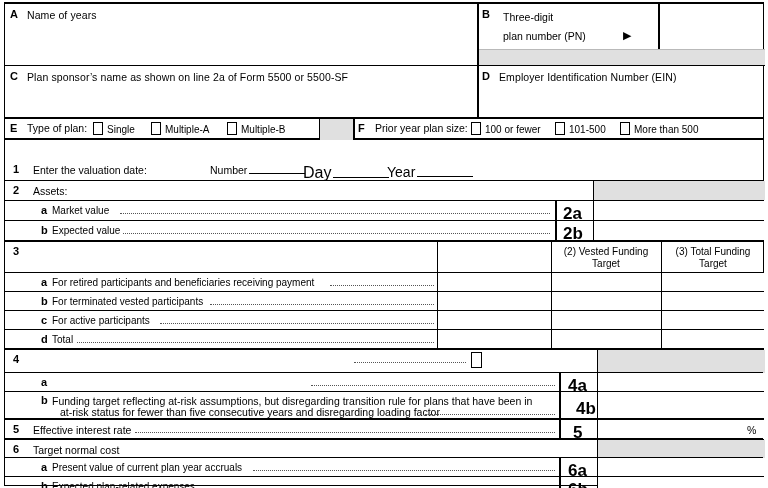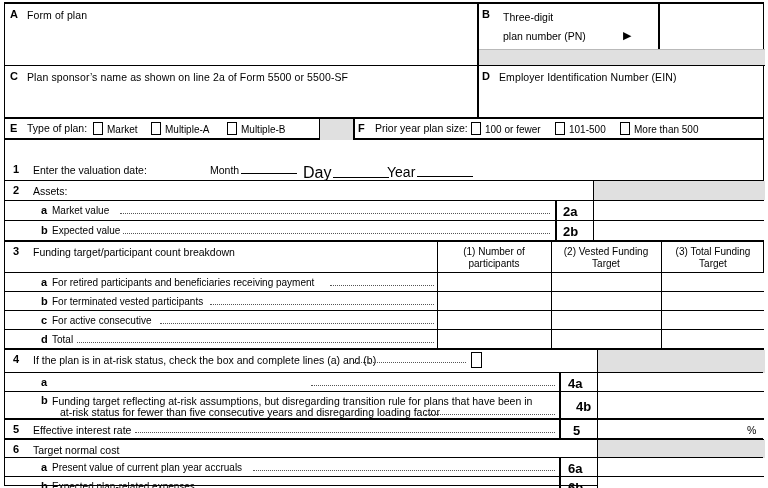--- a/index.html
+++ b/index.html
@@ -83,41 +83,41 @@
   .subletter { position: absolute; left: 36px; top: 3px; font-weight: bold; font-size: 11px; }
   .subtext { position: absolute; left: 47px; top: 4px; font-size: 10px; white-space: nowrap; }
   .leader {
     position: absolute; top: 12px; height: 1px;
     border-bottom: 1.5px dotted #555;
   }
   .underscore { display: inline-block; border-bottom: 1px solid #000; width: 56px; margin: 0 2px; }
 
   
   .numbox {
-    position: absolute; font-weight: bold; font-size: 13px;
+    position: absolute; font-weight: bold; font-size: 17px;
     text-align: left; padding-left: 6px;
   }
   .valuefield { position: absolute; background: #fff; }
   .pct { position: absolute; font-size: 10.5px; }
 
   
   .colhead {
     position: absolute; text-align: center; font-size: 10px; line-height: 12px;
   }
 </style>
 </head>
 <body>
 
 <div class="form">
 
   <div id="header-block">
 
     <div id="cell-a">
       <span class="secletter">A</span>
-      <span class="sectext">Form of plan</span>
+      <span class="sectext">Name of years</span>
     </div>
 
     <div id="cell-b">
       <span class="secletter">B</span>
       <span class="b-line" id="b-line1">Three-digit</span>
       <span class="b-line" id="b-line2">plan number (PN)</span>
       <span id="pn-arrow">▶</span>
       <span id="b-inner-divider"></span>
       <span id="b-gray-strip" class="gray"></span>
     </div>
@@ -133,21 +133,21 @@
     </div>
 
     <span id="ab-divider"></span>
   </div>
 
   <div id="ef-row">
     <div id="cell-e">
       <span class="secletter" style="top:3px">E</span>
       <span class="efline" style="left:22px">Type of plan:</span>
       <span class="efopt" style="left:88px">
-        <span class="cbox"></span><span>Market</span>
+        <span class="cbox"></span><span>Single</span>
       </span>
       <span class="efopt" style="left:146px">
         <span class="cbox"></span><span>Multiple-A</span>
       </span>
       <span class="efopt" style="left:222px">
         <span class="cbox"></span><span>Multiple-B</span>
       </span>
     </div>
 
     <div id="ef-gray" class="gray"></div>
@@ -168,21 +168,21 @@
 
     <span id="ef-div-1"></span>
     <span id="ef-div-2"></span>
   </div>
 
 
   <div class="bodyrow" style="top:156px; height:20px;">
     <span class="lineno">1</span>
     <span class="maintext">Enter the valuation date:</span>
     <span class="abs" style="left:205px; top:4px; font-size:10.5px;">
-      <span>Month</span><span class="underscore"></span>
+      <span>Number</span><span class="underscore"></span>
     </span>
     <span class="abs" style="left:298px; top:4px; font-size:16px;">
       <span>Day</span><span class="underscore"></span>
     </span>
     <span class="abs" style="left:382px; top:4px; font-size:14px;">
       <span>Year</span><span class="underscore"></span>
     </span>
   </div>
 
   <div class="bodyrow hline" style="top:176px; height:20px;">
@@ -207,26 +207,21 @@
     <span class="subtext">Expected value</span>
     <span class="leader" style="left:118px; width:427px;"></span>
     <span class="numbox" style="left:552px; top:3px;">2b</span>
     <span class="vthick" style="left:550px; height:19px;"></span>
     <span class="vline" style="left:588px; height:19px;"></span>
     <span class="valuefield" style="left:589px; top:0; width:171px; height:19px;"></span>
   </div>
 
   <div class="bodyrow hthick" style="top:236px; height:32px;">
     <span class="lineno">3</span>
-    <span class="maintext">Funding target/participant count breakdown</span>
-
-    <span class="colhead" style="left:432px; top:4px; width:114px;">
-      <span>(1) Number of</span><br>
-      <span>participants</span>
-    </span>
+
     <span class="colhead" style="left:546px; top:4px; width:110px;">
       <span>(2) Vested Funding</span><br>
       <span>Target</span>
     </span>
     <span class="colhead" style="left:656px; top:4px; width:104px;">
       <span>(3) Total Funding</span><br>
       <span>Target</span>
     </span>
 
     <span class="vline" style="left:432px; height:31px;"></span>
@@ -253,21 +248,21 @@
     <span class="vline" style="left:432px; height:18px;"></span>
     <span class="vline" style="left:546px; height:18px;"></span>
     <span class="vline" style="left:656px; height:18px;"></span>
     <span class="valuefield" style="left:433px; top:0; width:112px; height:18px;"></span>
     <span class="valuefield" style="left:547px; top:0; width:108px; height:18px;"></span>
     <span class="valuefield" style="left:657px; top:0; width:103px; height:18px;"></span>
   </div>
 
   <div class="bodyrow hline" style="top:306px; height:19px;">
     <span class="subletter">c</span>
-    <span class="subtext">For active consecutive</span>
+    <span class="subtext">For active participants</span>
     <span class="leader" style="left:155px; width:274px;"></span>
     <span class="vline" style="left:432px; height:18px;"></span>
     <span class="vline" style="left:546px; height:18px;"></span>
     <span class="vline" style="left:656px; height:18px;"></span>
     <span class="valuefield" style="left:433px; top:0; width:112px; height:18px;"></span>
     <span class="valuefield" style="left:547px; top:0; width:108px; height:18px;"></span>
     <span class="valuefield" style="left:657px; top:0; width:103px; height:18px;"></span>
   </div>
 
   <div class="bodyrow hline" style="top:325px; height:19px;">
@@ -277,21 +272,20 @@
     <span class="vline" style="left:432px; height:18px;"></span>
     <span class="vline" style="left:546px; height:18px;"></span>
     <span class="vline" style="left:656px; height:18px;"></span>
     <span class="valuefield" style="left:433px; top:0; width:112px; height:18px;"></span>
     <span class="valuefield" style="left:547px; top:0; width:108px; height:18px;"></span>
     <span class="valuefield" style="left:657px; top:0; width:103px; height:18px;"></span>
   </div>
 
   <div class="bodyrow hthick" style="top:344px; height:24px;">
     <span class="lineno">4</span>
-    <span class="maintext">If the plan is in at-risk status, check the box and complete lines (a) and (b)</span>
     <span class="leader" style="left:349px; width:112px;"></span>
     <span class="abs" style="left:466px; top:2px;">
       <span class="cbox" style="width:11px;height:16px;"></span>
     </span>
     <span class="abs gray" style="left:592px; top:0; width:168px; height:23px;"></span>
     <span class="vline" style="left:592px; height:23px;"></span>
   </div>
 
   <div class="bodyrow hline" style="top:368px; height:19px;">
     <span class="subletter">a</span>

